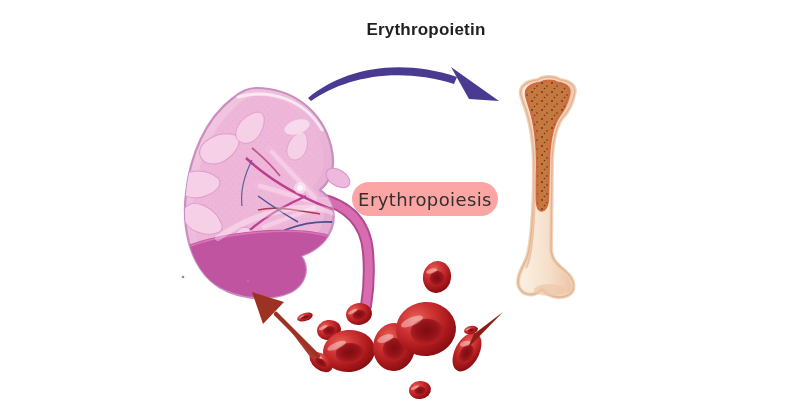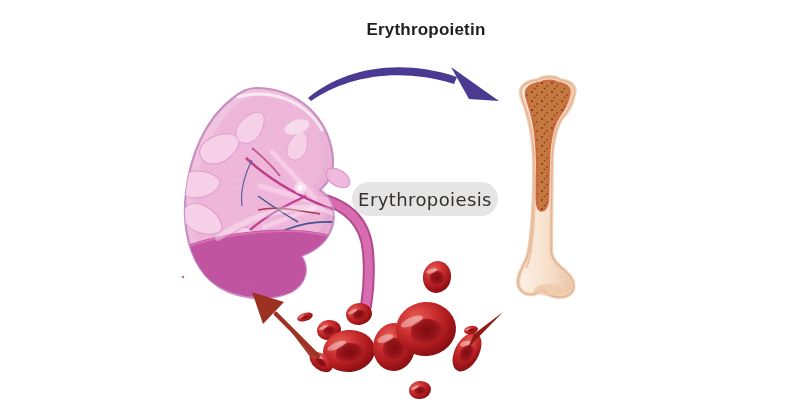--- a/index.html
+++ b/index.html
@@ -2,21 +2,21 @@
 <html><head>
 <meta charset="utf-8">
 <style>
   html,body{margin:0;padding:0;background:#fff;}
   .stage{position:relative;width:719px;height:408px;background:#ffffff;overflow:hidden;
          font-family:"Liberation Sans",sans-serif;}
   .stage svg{position:absolute;left:0;top:0;}
   .hormone-label{position:absolute;left:306px;top:20px;width:240px;text-align:center;
     font-size:17px;font-weight:bold;color:#1f1f1f;letter-spacing:.2px;}
   .process-pill{position:absolute;left:352px;top:182px;width:146px;height:34px;
-    background:#e5e5e5;border-radius:17px;display:flex;align-items:center;justify-content:center;}
+    background:#fca5a5;border-radius:17px;display:flex;align-items:center;justify-content:center;}
   .process-pill span{font-family:"DejaVu Sans",sans-serif;font-size:18px;color:#33302d;
     letter-spacing:.4px;font-weight:500;}
 </style>
 </head>
 <body>
 
 <div class="stage">
 <svg width="800" height="408" viewBox="0 0 800 408">
   <defs>
     <linearGradient id="gKid" x1="0" y1="0" x2="1" y2="1">

